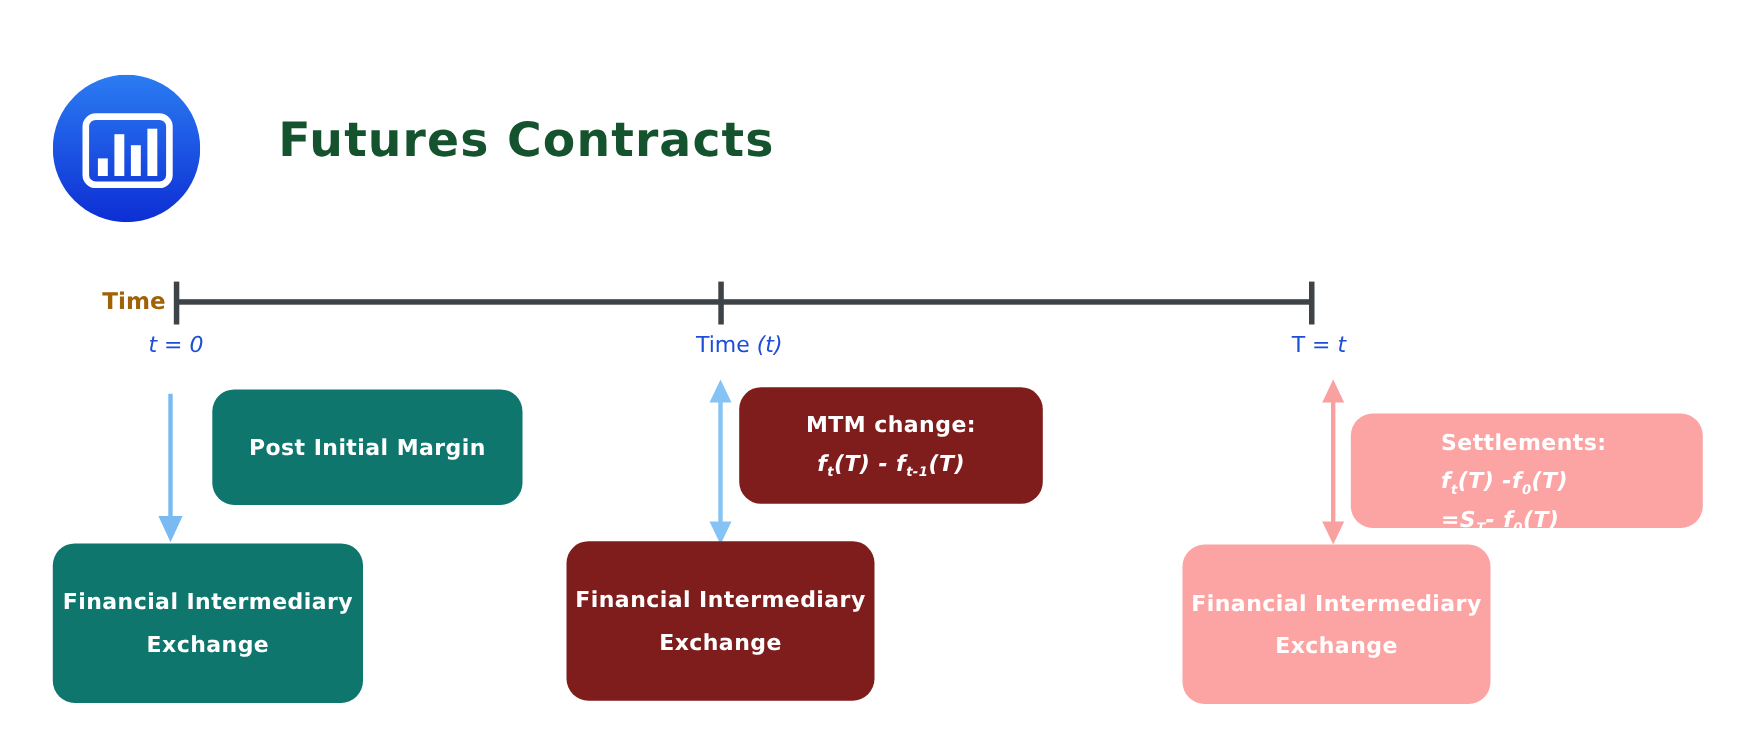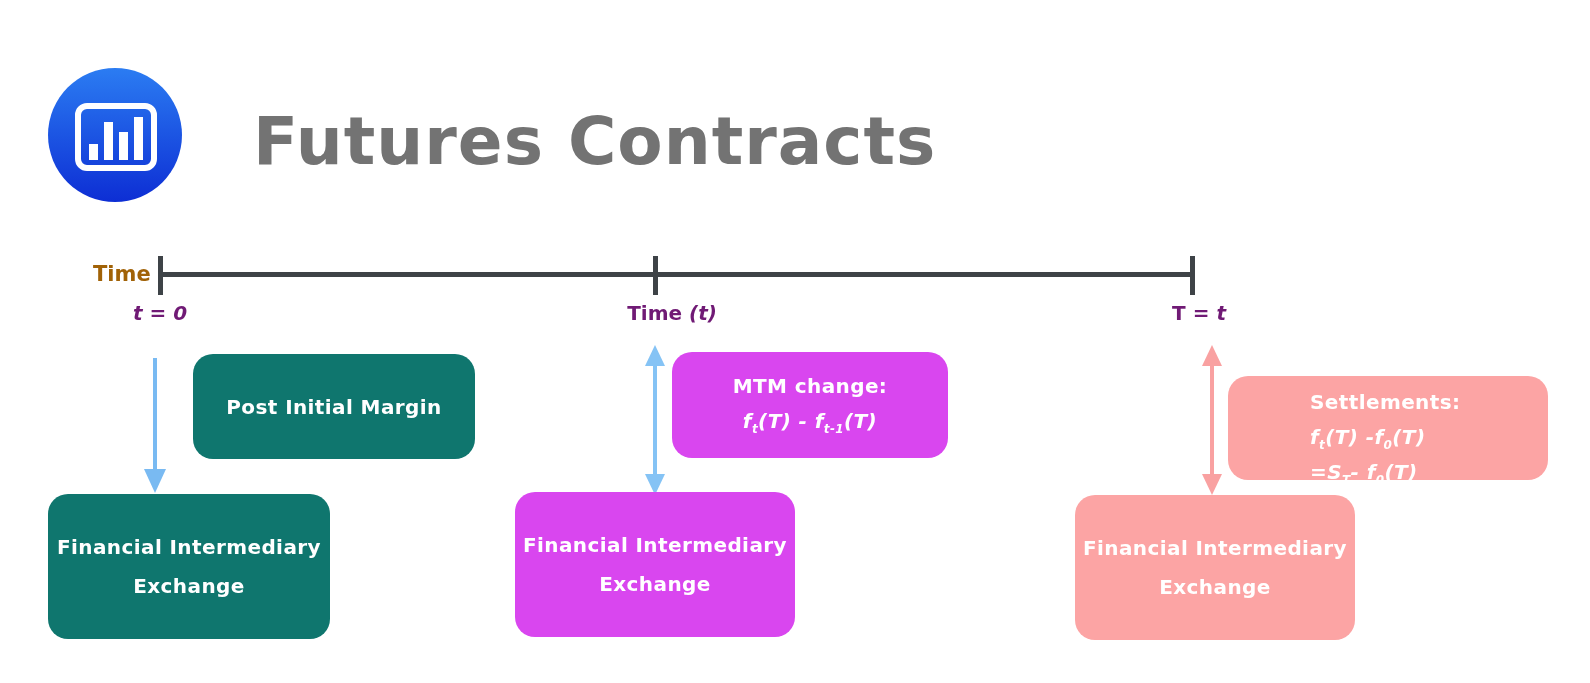--- a/index.html
+++ b/index.html
@@ -10,52 +10,52 @@
     width: 1590px;
     height: 683px;
     background: #ffffff;
     overflow: hidden;
   }
 
   
   .logo { position: absolute; left: 48px; top: 68px; width: 134px; height: 134px; }
   .page-title {
     position: absolute; left: 253px; top: 103px;
-    font-size: 66px; font-weight: bold; color: #737373; letter-spacing: 1px;
+    font-size: 43px; font-weight: bold; color: #14532d; letter-spacing: 1px;
   }
 
   
   .tl-axis-label {
     position: absolute; left: 93px; top: 262px;
     font-size: 21px; font-weight: bold; color: #a16207;
   }
   .tl-line { position: absolute; left: 160px; top: 272px; width: 1034px; height: 5px; background: #3E4347; }
   .tl-tick { position: absolute; top: 256px; width: 5px; height: 39px; background: #3E4347; }
   .tl-tick.t0 { left: 158px; } .tl-tick.daily { left: 653px; } .tl-tick.tt { left: 1190px; }
   .tl-label {
     position: absolute; top: 301px; transform: translateX(-50%);
-    font-size: 20px; font-weight: bold; color: #701a75; white-space: nowrap;
+    font-size: 20px; font-weight: normal; color: #1d4ed8; white-space: nowrap;
   }
   .tl-label.t0 { left: 160px; } .tl-label.daily { left: 672px; } .tl-label.tt { left: 1199px; }
   .tl-label i { font-style: italic; }
 
   
   .arrow { position: absolute; }
   .arrow.a1 { left: 141px; top: 356px; }
   .arrow.a2 { left: 641px; top: 344px; }
   .arrow.a3 { left: 1198px; top: 344px; }
 
   
   .box {
     position: absolute; border-radius: 20px; color: #ffffff;
     display: flex; flex-direction: column; align-items: center; justify-content: center;
     font-weight: bold; letter-spacing: 0.4px; text-align: center;
   }
   .bg-light-blue { background: #0f766e; }
-  .bg-blue       { background: #d946ef; }
+  .bg-blue       { background: #7f1d1d; }
   .bg-pink       { background: #FCA4A4; }
 
   .note-1 { left: 193px;  top: 354px; width: 282px; height: 105px; font-size: 20px; }
   .note-2 { left: 672px;  top: 352px; width: 276px; height: 106px; font-size: 20px; gap: 11px; }
   .note-3 {
     left: 1228px; top: 376px; width: 320px; height: 104px; font-size: 20px;
     align-items: flex-start; justify-content: flex-start; text-align: left;
     padding: 14px 10px 10px 82px;
   }
   .note-3 .formula { line-height: 27px; }

